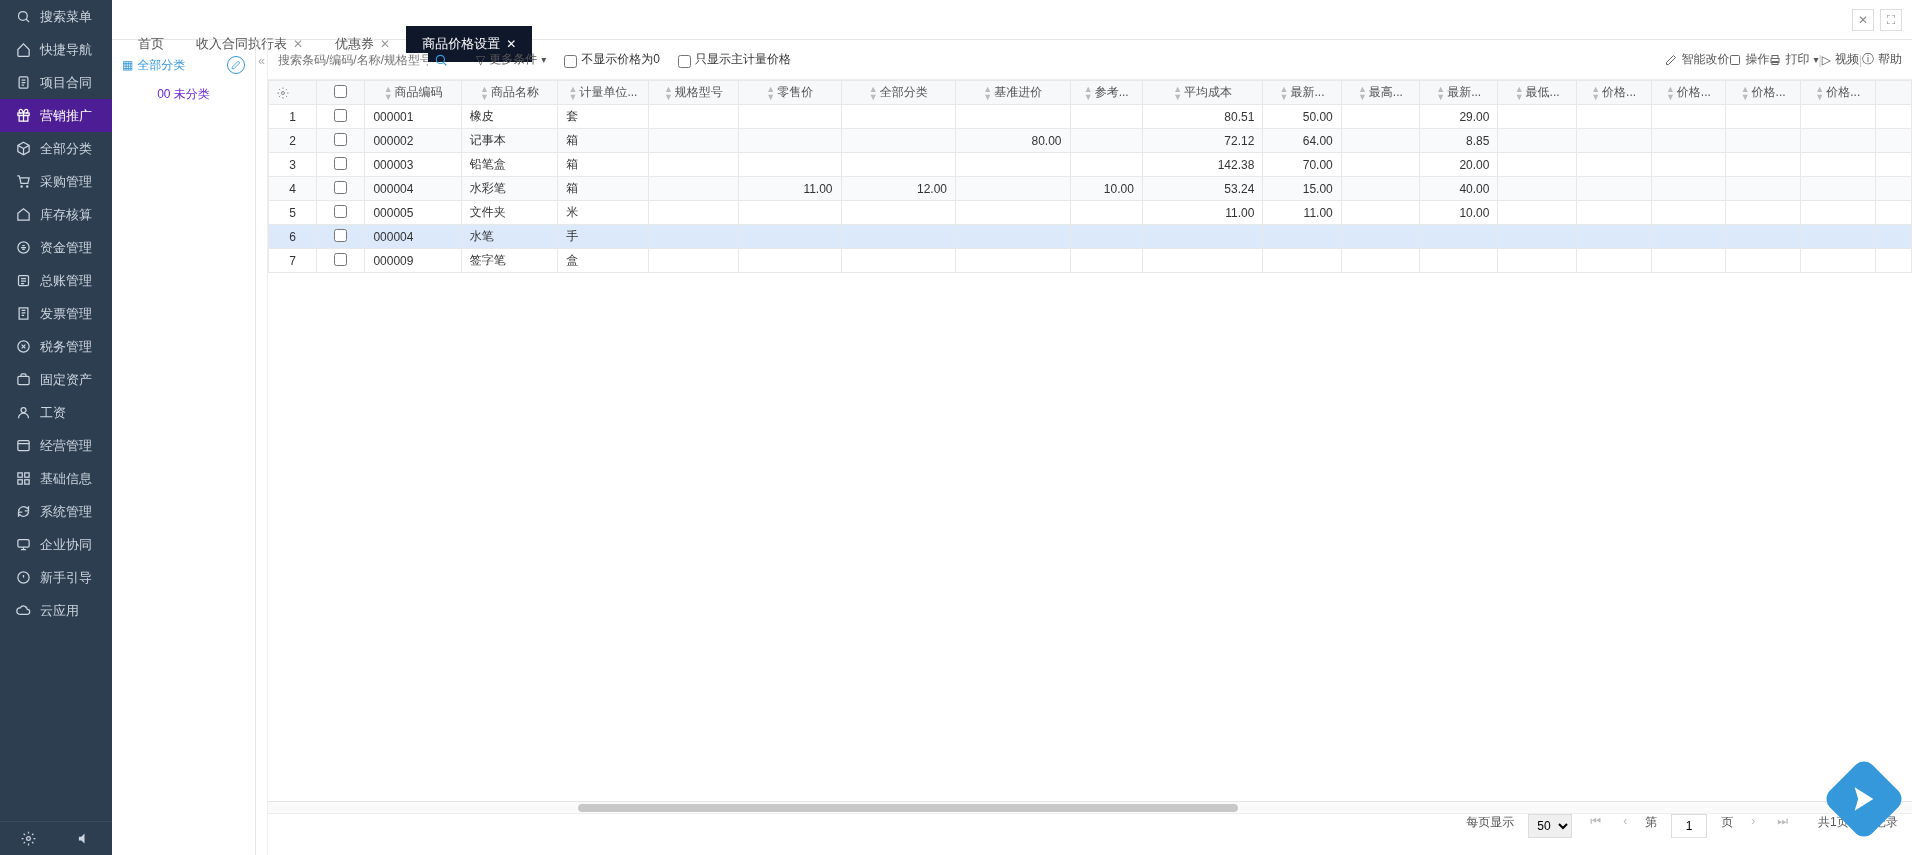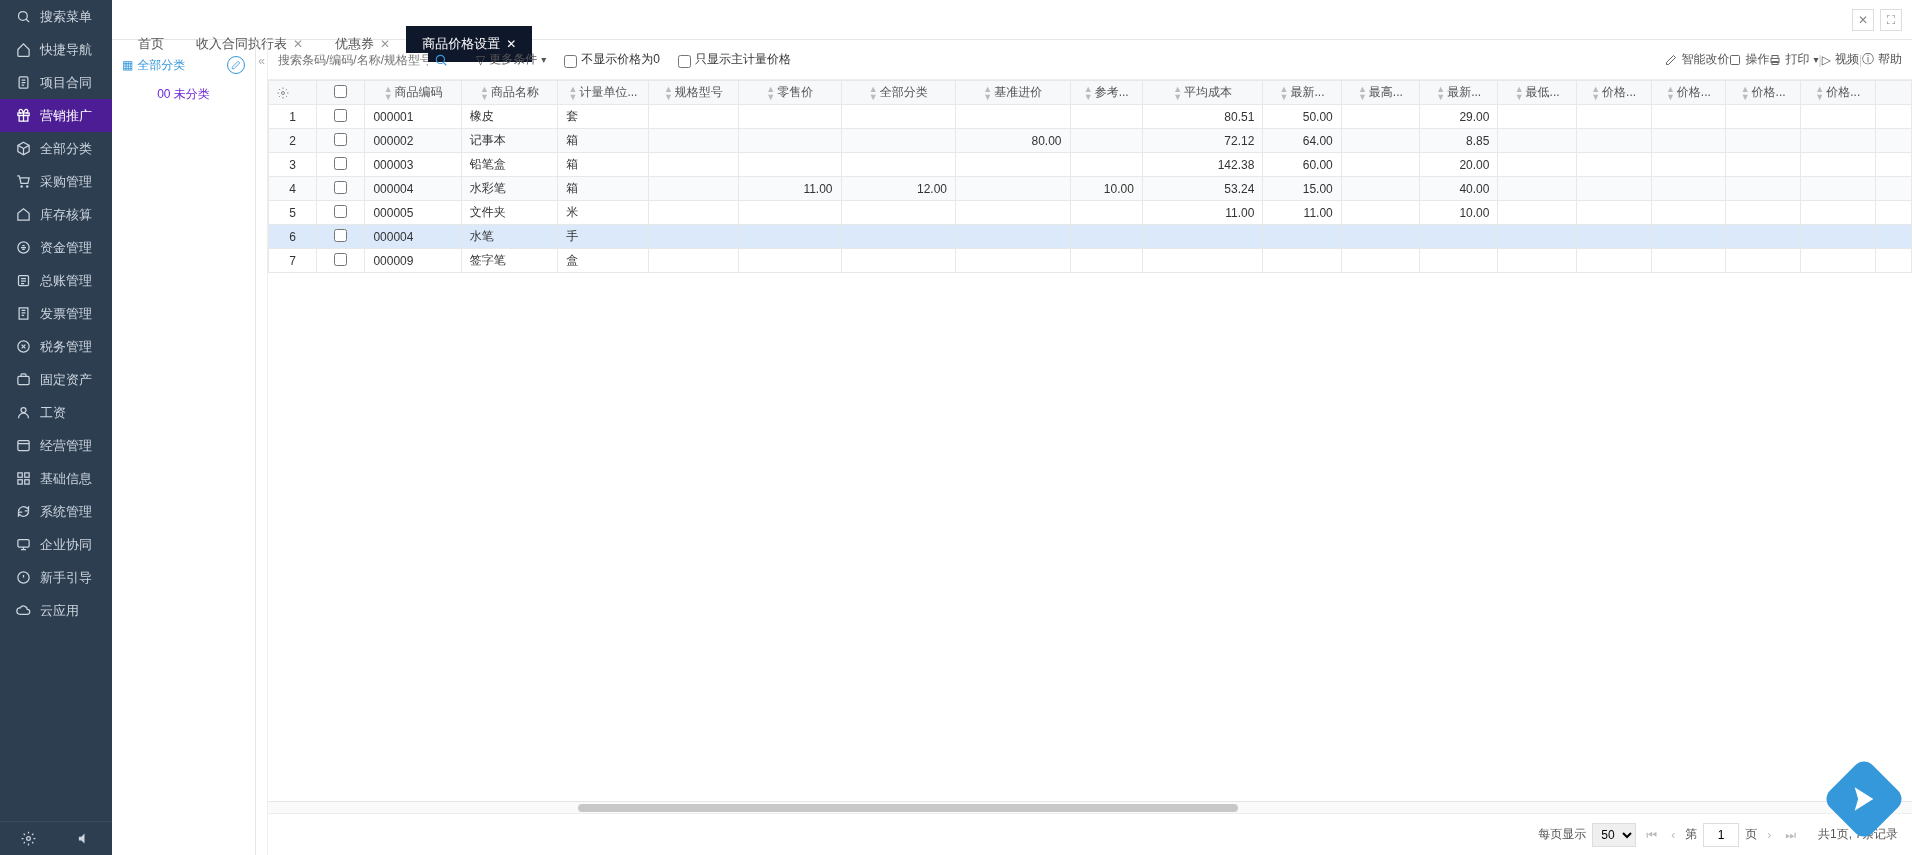--- a/index.html
+++ b/index.html
@@ -60,21 +60,21 @@
 tbody tr.highlighted { background: #dbe9fb; }
 .num-cell { text-align: right; }
 .center-cell { text-align: center; }
 .chk { margin: 0; }
 
 
 .hscroll { height: 12px; background: #fafafa; border-top: 1px solid #e6e6e6; position: relative; }
 .hscroll .thumb { position: absolute; left: 310px; top: 2px; height: 8px; width: 660px; background: #c8c8c8; border-radius: 4px; }
 
 
-.pagination { display: flex; align-items: center; justify-content: flex-end; height: 42px; padding: 0 14px; gap: 6px; border-top: 1px solid #eee; color: #555; font-size: 12px; }
+.pagination { display: flex; align-items: flex-start; justify-content: flex-end; height: 42px; padding: 0 14px; gap: 14px; border-top: 1px solid #eee; color: #555; font-size: 12px; }
 .pagination select, .pagination input { border: 1px solid #ddd; height: 24px; padding: 0 4px; font-size: 12px; }
 .pagination input { width: 36px; text-align: center; }
 .pg-btn { color: #bbb; cursor: pointer; padding: 0 4px; }
 
 
 .float-chat { position: absolute; right: 18px; bottom: 26px; width: 60px; height: 60px; background: #3498db; transform: rotate(45deg); border-radius: 12px; display: flex; align-items: center; justify-content: center; cursor: pointer; }
 .float-chat svg { transform: rotate(-45deg); }
 
 svg { display: block; }
 </style>
@@ -454,21 +454,21 @@
                   <td class="center-cell"><input type="checkbox" class="chk" style=""></td>
                   <td>000003</td>
                   <td>铅笔盒</td>
                   <td>箱</td>
                   <td></td>
                   <td class="num-cell"></td>
                   <td class="num-cell"></td>
                   <td class="num-cell"></td>
                   <td class="num-cell"></td>
                   <td class="num-cell">142.38</td>
-                  <td class="num-cell">60.00</td>
+                  <td class="num-cell">70.00</td>
                   <td class="num-cell"></td>
                   <td class="num-cell">20.00</td>
                   <td class="num-cell"></td>
                   <td class="num-cell"></td>
                   <td class="num-cell"></td>
                   <td class="num-cell"></td>
                   <td class="num-cell"></td>
                   <td></td>
                 </tr>
                 <tr>

